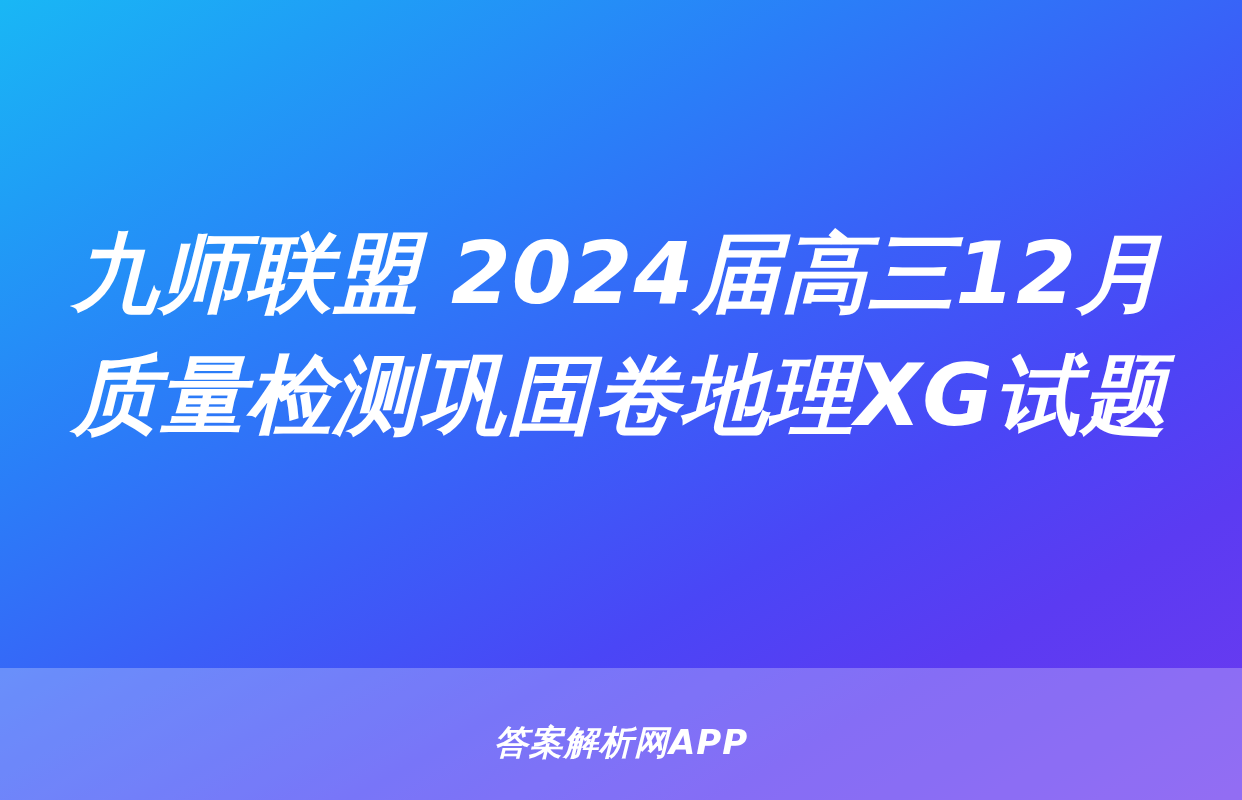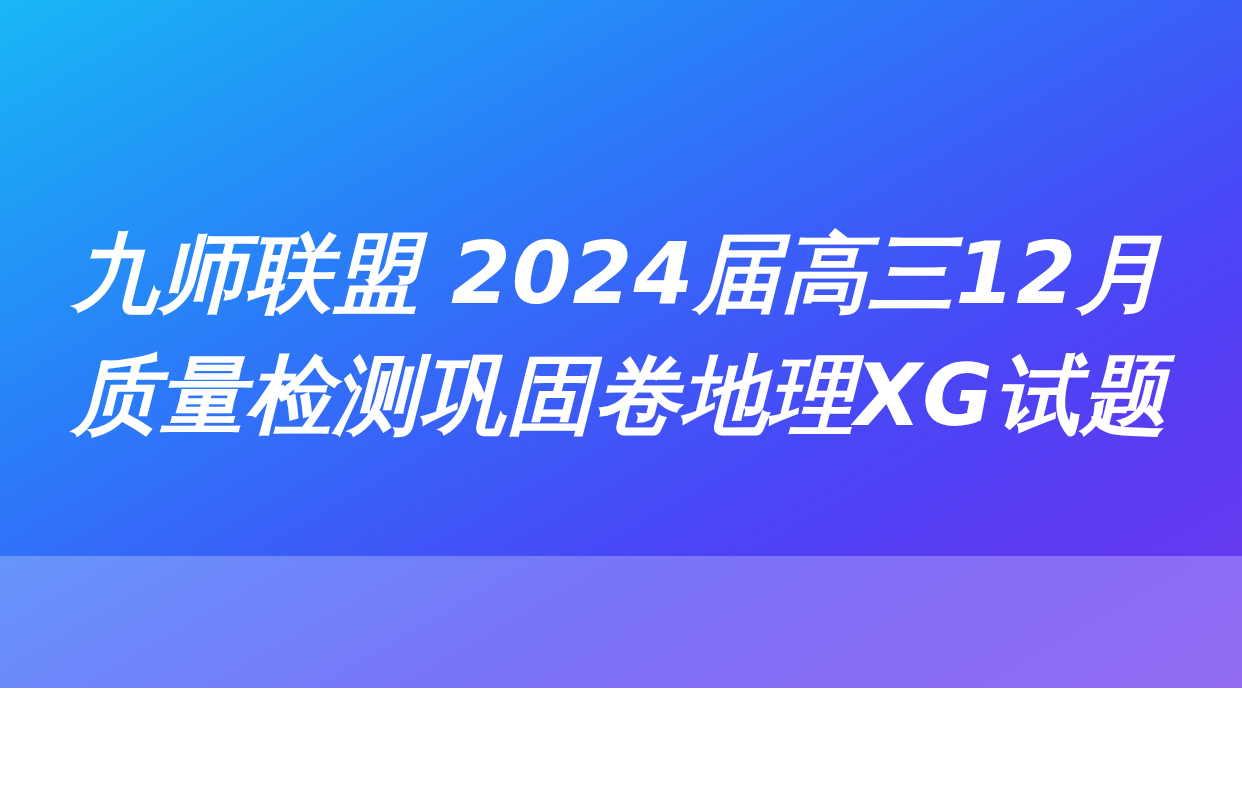--- a/index.html
+++ b/index.html
@@ -8,21 +8,21 @@
   }
   body {
     width: 1242px;
     height: 800px;
     overflow: hidden;
     font-family: "Liberation Sans", sans-serif;
   }
   .poster {
     position: relative;
     width: 1242px;
-    height: 688px;
+    height: 800px;
     background: linear-gradient(150deg,
         #19b7f5 0%,
         #1f9ef6 14%,
         #2a7ef8 32%,
         #3a5ff8 50%,
         #4a46f6 66%,
         #5b3bf2 80%,
         #6d3aef 100%);
     overflow: hidden;
   }
@@ -75,13 +75,14 @@
     z-index: 2;
   }
 </style>
 </head>
 <body>
 
 <div class="poster">
   <div class="title-wrap">
     <div class="title">九师联盟 2024届高三12月质量检测巩固卷地理XG试题</div>
   </div>
+  <div class="watermark">答案解析网APP</div>
 </div>
 
 </body></html>

